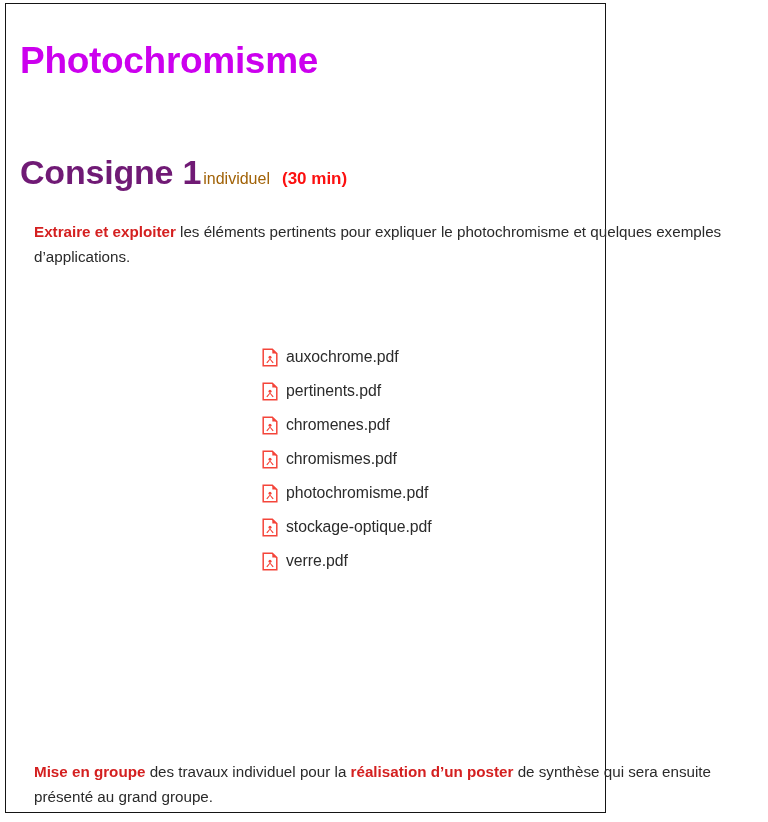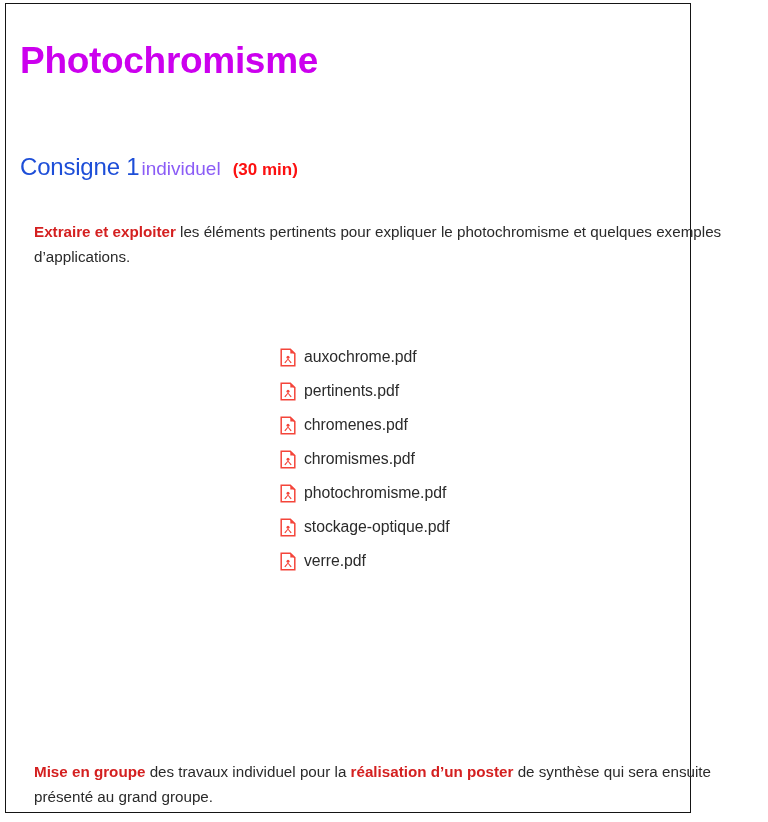--- a/index.html
+++ b/index.html
@@ -10,21 +10,21 @@
   body {
     width: 768px;
     height: 822px;
     font-family: "Liberation Sans", sans-serif;
     overflow: hidden;
   }
   .page {
     position: absolute;
     left: 5px;
     top: 3px;
-    width: 686px;
+    width: 601px;
     height: 810px;
     border: 1.5px solid #151515;
     box-sizing: border-box;
     background: #ffffff;
   }
   .inner {
     position: absolute;
     left: 0;
     top: 0;
     right: 0;
@@ -47,29 +47,29 @@
   }
 
   
   .consigne-head {
     position: absolute;
     left: 14px;
     white-space: nowrap;
     line-height: 1.1;
   }
   .consigne-head .lead {
-    font-size: 24px;
+    font-size: 34px;
+    font-weight: bold;
+    color: #701a75;
+    letter-spacing: -0.2px;
+  }
+  .consigne-head .mode {
+    font-size: 16px;
     font-weight: normal;
-    color: #1d4ed8;
-    letter-spacing: -0.2px;
-  }
-  .consigne-head .mode {
-    font-size: 19px;
-    font-weight: normal;
-    color: #8b5cf6;
+    color: #a16207;
     padding-left: 2px;
   }
   .consigne-head .dur {
     font-size: 17px;
     font-weight: bold;
     color: #fc1010;
     padding-left: 12px;
   }
 
   #consigne1-head { top: 150px; }
@@ -100,21 +100,21 @@
     font-size: 17px;
     font-weight: bold;
     font-style: italic;
     color: #cc2222;
     white-space: nowrap;
   }
 
   
   .file-list {
     position: absolute;
-    left: 274px;
+    left: 256px;
     top: 336px;
     margin: 0;
     padding: 0;
     list-style: none;
   }
   .file-row {
     display: flex;
     align-items: center;
     height: 34px;
   }

